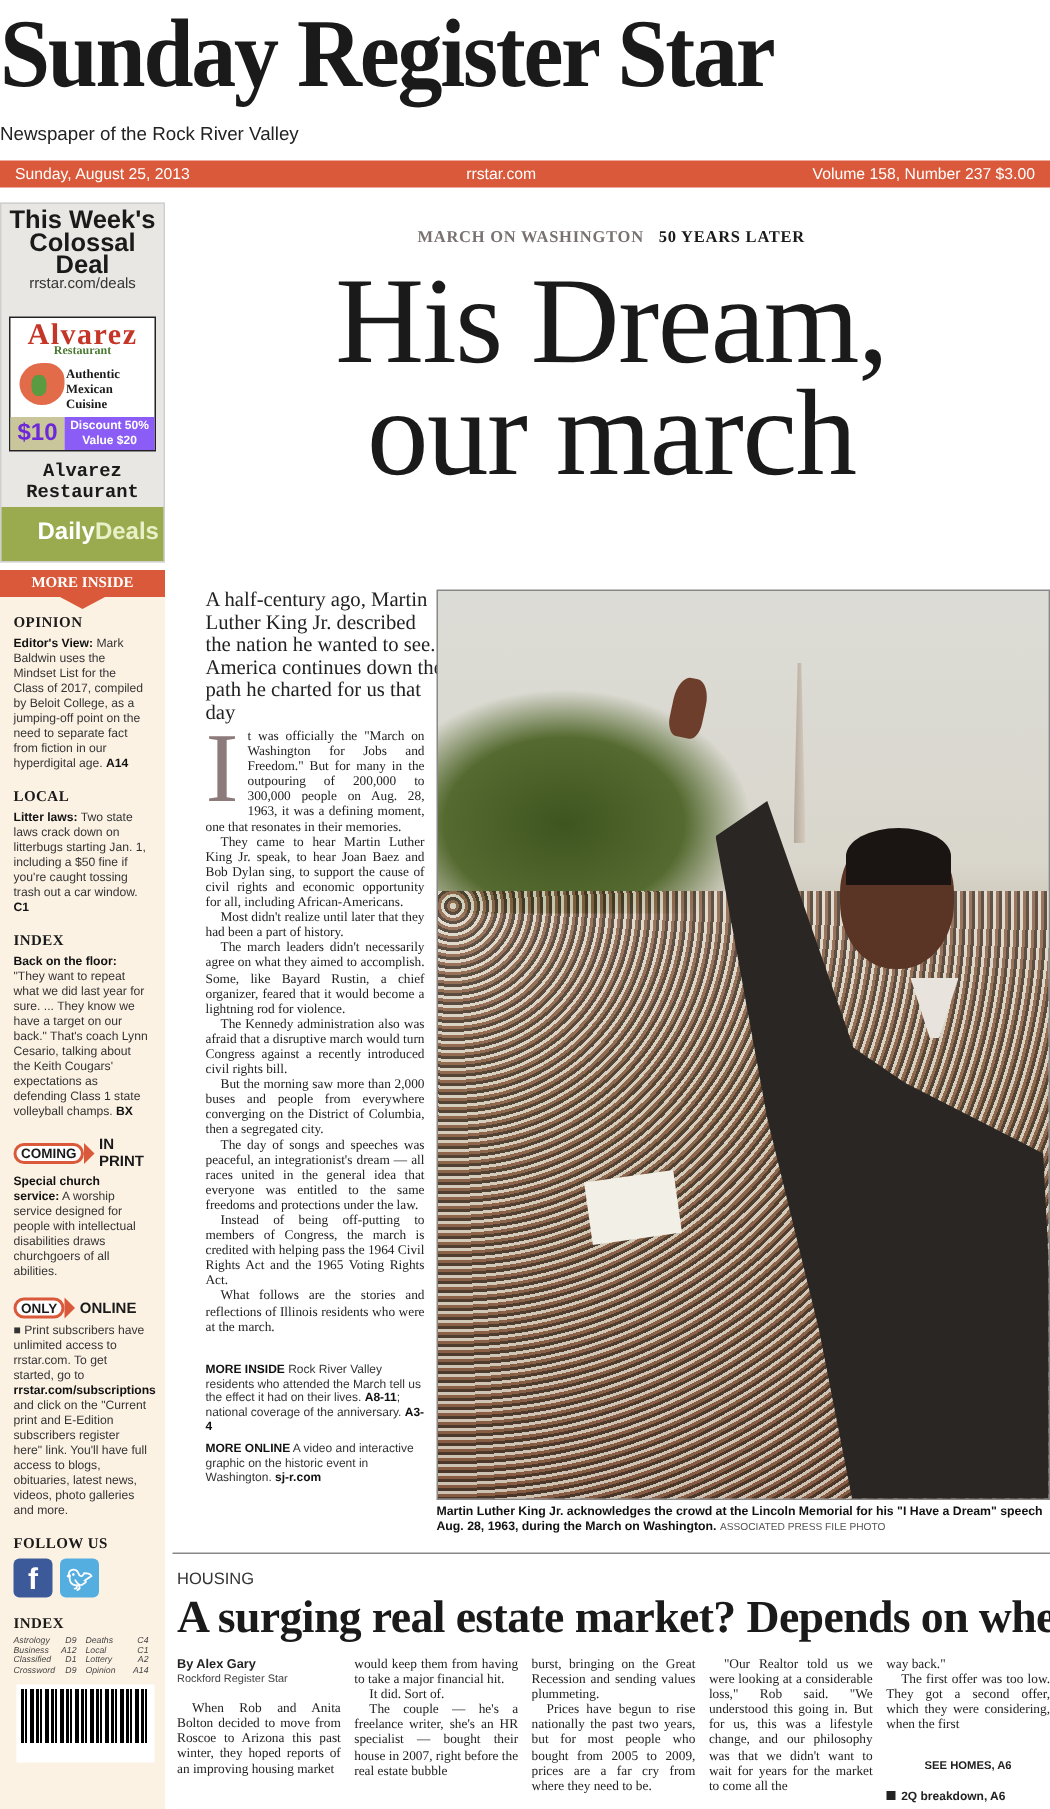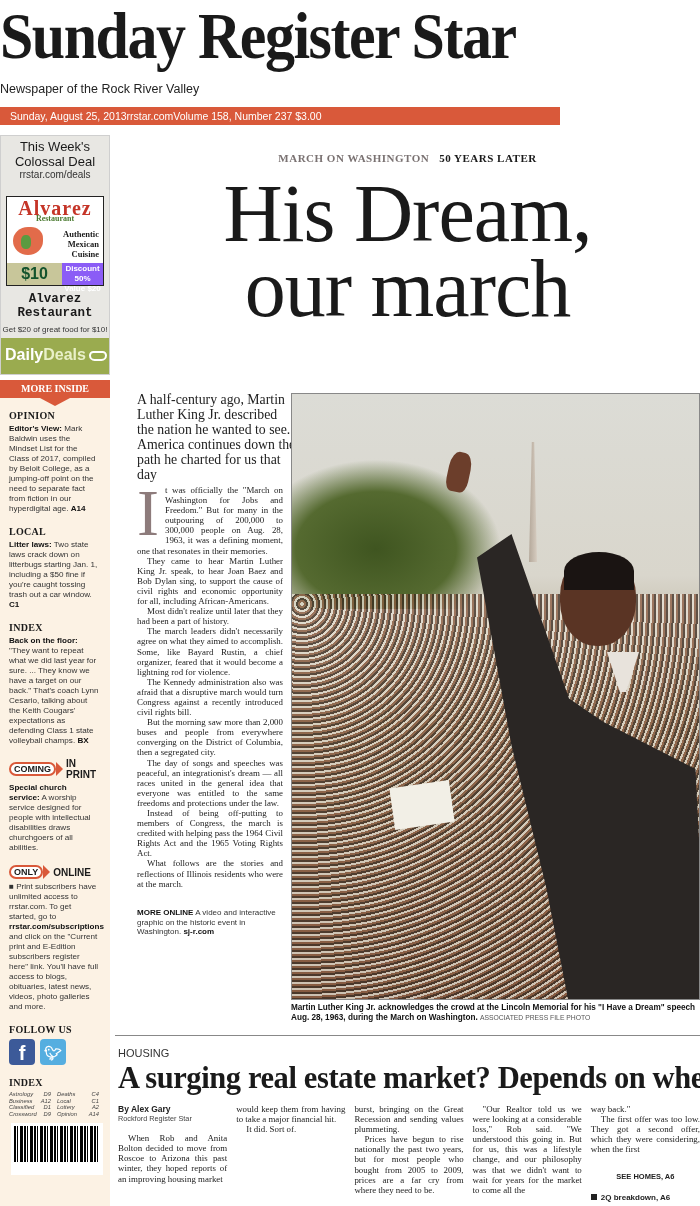--- a/index.html
+++ b/index.html
@@ -1,37 +1,37 @@
 <!DOCTYPE html>
 <html><head>
 <meta charset="utf-8">
 <style>
 *{box-sizing:border-box;margin:0;padding:0}
 body{width:700px;height:1206px;background:#fff;font-family:"Liberation Serif",serif;color:#1a1a1a;position:relative;overflow:hidden}
 .masthead{position:absolute;left:0;top:0;width:700px;height:104px;text-align:left}
 .mast-title{font-family:"Liberation Serif",serif;font-weight:bold;font-size:60px;letter-spacing:-1.5px;line-height:1;position:absolute;top:6px;left:0;width:100%;transform:scaleY(1.08)}
 .mast-sub{font-family:"Liberation Sans",sans-serif;font-size:12.5px;position:absolute;top:82px;width:100%;color:#222}
-.dateline{position:absolute;top:107px;left:0;width:560px;height:18px;background:#d9593a;color:#fff;font-family:"Liberation Sans",sans-serif;font-size:10.5px;display:flex;justify-content:flex-start;align-items:center;padding:0 10px}
+.dateline{position:absolute;top:107px;left:0;width:700px;height:18px;background:#d9593a;color:#fff;font-family:"Liberation Sans",sans-serif;font-size:10.5px;display:flex;justify-content:space-between;align-items:center;padding:0 10px}
 .sidebar{position:absolute;left:0;top:130px;width:110px;height:1076px}
 .deal{position:absolute;left:0;top:5px;width:110px;height:240px;background:#e8e7e3;border:1px solid #cfcfcf;text-align:center}
-.deal h3{font-family:"Liberation Sans",sans-serif;font-size:13px;line-height:15px;margin-top:3px;font-weight:normal}
+.deal h3{font-family:"Liberation Sans",sans-serif;font-size:17px;line-height:15px;margin-top:3px;font-weight:bold}
 .deal .url{font-family:"Liberation Sans",sans-serif;font-size:10px;color:#333}
 .deal-img{margin:16px auto 0;width:98px;height:90px;background:#fff;border:1.5px solid #222;position:relative}
 .alv{font-family:"Liberation Serif",serif;color:#c53528;font-weight:bold;font-size:20px;letter-spacing:1px;line-height:20px;margin-top:1px}
 .alv-r{font-size:8px;color:#4a7a30;font-weight:bold;margin-top:-4px}
 .bird{position:absolute;left:6px;top:30px;width:30px;height:28px;border-radius:50% 40% 50% 50%;background:#e26b4a}
 .bird2{position:absolute;left:14px;top:38px;width:10px;height:14px;background:#5a9a40;border-radius:40%}
-.auth{position:absolute;right:4px;top:32px;font-size:8.5px;line-height:10px;font-weight:bold;text-align:right;width:55px}
+.auth{position:absolute;right:4px;top:32px;font-size:8.5px;line-height:10px;font-weight:bold;text-align:left;width:55px}
 .price-row{position:absolute;left:0;bottom:0;width:100%;height:22px;display:flex}
-.pr10{width:55px;background:#c8c69a;color:#14532d;font-weight:bold;font-size:16px;line-height:22px;font-family:"Liberation Sans",sans-serif}
+.pr10{width:36px;background:#c8c69a;color:#6d28d9;font-weight:bold;font-size:16px;line-height:22px;font-family:"Liberation Sans",sans-serif}
 .prd{flex:1;background:#8b5cf6;color:#fff;font-size:8px;line-height:10px;font-family:"Liberation Sans",sans-serif;font-weight:bold;padding-top:1px}
 .deal .name{font-family:Liberation Mono, monospace;font-size:12.5px;font-weight:bold;margin-top:6px}
 .deal .get{font-family:"Liberation Sans",sans-serif;font-size:8px;margin-top:5px;color:#333}
 .deal .fine{font-family:"Liberation Sans",sans-serif;font-size:5.5px;margin-top:5px;color:#444;line-height:7px;padding:0 3px}
-.dd{position:absolute;left:0;bottom:0;width:100%;height:36px;background:#9aab4f;color:#fff;font-family:"Liberation Sans",sans-serif;font-weight:bold;font-size:16px;line-height:34px;text-align:left;padding-left:4px}
+.dd{position:absolute;left:0;bottom:0;width:100%;height:36px;background:#9aab4f;color:#fff;font-family:"Liberation Sans",sans-serif;font-weight:bold;font-size:16px;line-height:34px;text-align:left;padding-left:24px}
 .dd span.d2{color:#e9f0c8}
 .dd .frog{display:inline-block;width:18px;height:10px;border:2px solid #fff;border-radius:8px 8px 10px 10px;vertical-align:middle;margin-left:3px}
 .more-inside{position:absolute;left:0;top:250px;width:110px;height:826px;background:#fcf2e4}
 .mi-banner{width:110px;height:18px;background:#d9593a;color:#fff;font-family:"Liberation Serif",serif;font-weight:bold;font-size:10px;text-align:center;line-height:17px;position:relative}
 .mi-banner:after{content:"";position:absolute;left:40px;bottom:-8px;border-left:15px solid transparent;border-right:15px solid transparent;border-top:8px solid #d9593a}
 .sec{padding:0 11px 0 9px}
 .sec h4{font-family:"Liberation Serif",serif;font-weight:bold;font-size:10px;letter-spacing:.3px;margin-top:12px}
 .sec p{font-family:"Liberation Sans",sans-serif;font-size:8.1px;line-height:10px;color:#333;margin-top:3px}
 .sec p b{color:#111}
 .badge{display:flex;align-items:center;margin-top:12px;font-family:"Liberation Sans",sans-serif;font-weight:bold;font-size:10px}
@@ -206,20 +206,21 @@
     <p>They came to hear Martin Luther King Jr. speak, to hear Joan Baez and Bob Dylan sing, to support the cause of civil rights and economic opportunity for all, including African-Americans.</p>
     <p>Most didn't realize until later that they had been a part of history.</p>
     <p>The march leaders didn't necessarily agree on what they aimed to accomplish. Some, like Bayard Rustin, a chief organizer, feared that it would become a lightning rod for violence.</p>
     <p>The Kennedy administration also was afraid that a disruptive march would turn Congress against a recently introduced civil rights bill.</p>
     <p>But the morning saw more than 2,000 buses and people from everywhere converging on the District of Columbia, then a segregated city.</p>
     <p>The day of songs and speeches was peaceful, an integrationist's dream — all races united in the general idea that everyone was entitled to the same freedoms and protections under the law.</p>
     <p>Instead of being off-putting to members of Congress, the march is credited with helping pass the 1964 Civil Rights Act and the 1965 Voting Rights Act.</p>
     <p>What follows are the stories and reflections of Illinois residents who were at the march.</p>
   </div>
   <div class="more">
+    <p><b>MORE INSIDE</b><span> Rock River Valley residents who attended the March tell us the effect it had on their lives. </span><b>A8-11</b><span>; national coverage of the anniversary. </span><b>A3-4</b></p>
     <p><b>MORE ONLINE</b><span> A video and interactive graphic on the historic event in Washington. </span><b>sj-r.com</b></p>
   </div>
 
   <div class="photo">
     <div class="trees"></div>
     <div class="monument"></div>
     <div class="crowd"></div>
     <div class="mlk-hand"></div>
     <div class="mlk-suit"></div>
     <div class="mlk-head"></div>
@@ -236,20 +237,21 @@
     <div>
       <div class="byline">
           <b>By Alex Gary</b>
           <span>Rockford Register Star</span>
         </div>
       <p>When Rob and Anita Bolton decided to move from Roscoe to Arizona this past winter, they hoped reports of an improving housing market</p>
     </div>
     <div>
       <p class="nt">would keep them from having to take a major financial hit.</p>
       <p>It did. Sort of.</p>
+      <p>The couple — he's a freelance writer, she's an HR specialist — bought their house in 2007, right before the real estate bubble</p>
     </div>
     <div>
       <p class="nt">burst, bringing on the Great Recession and sending values plummeting.</p>
       <p>Prices have begun to rise nationally the past two years, but for most people who bought from 2005 to 2009, prices are a far cry from where they need to be.</p>
     </div>
     <div>
       <p>"Our Realtor told us we were looking at a considerable loss," Rob said. "We understood this going in. But for us, this was a lifestyle change, and our philosophy was that we didn't want to wait for years for the market to come all the</p>
     </div>
     <div>
       <p class="nt">way back."</p>

